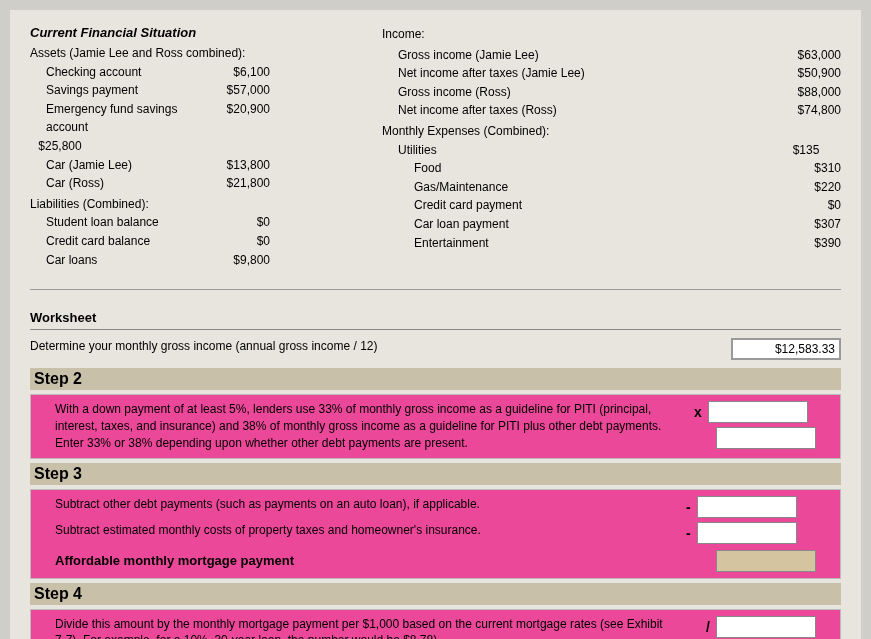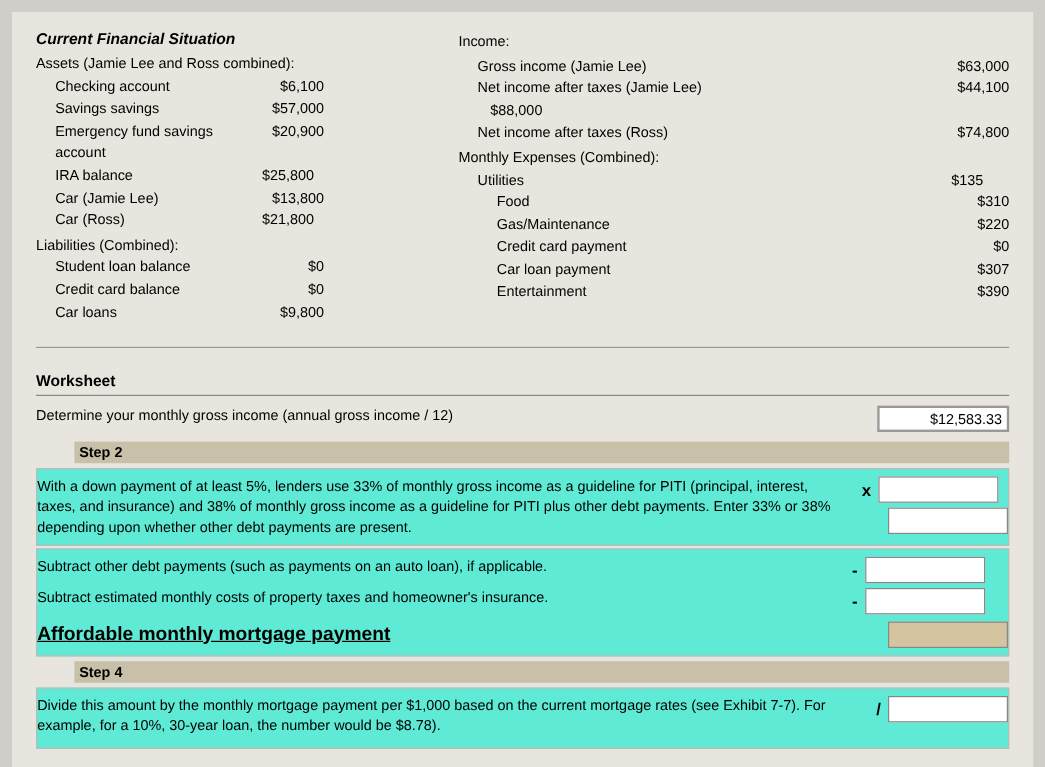--- a/index.html
+++ b/index.html
@@ -101,65 +101,63 @@
     .input-box.tan {
       background: #d4c5a0;
     }
 
     .step-header {
       font-weight: bold;
       background: #c8c0a8;
       padding: 2px 4px;
       margin-bottom: 4px;
       margin-top: 4px;
-      font-size: 12px;
-      margin-left: 32px;
+      font-size: 16px;
     }
 
     .step-block {
-      background: #5eead4;
-      padding: 6px 0;
+      background: #ec4899;
+      padding: 6px 24px;
       margin-bottom: 2px;
       border: 1px solid #bbb;
     }
   </style>
 </head>
 <body>
 
 <div class="page-container">
 
   <div class="financial-section">
 
     <div style="width:340px;">
       <div class="section-title">Current Financial Situation</div>
       <div style="line-height:1.55;">Assets (Jamie Lee and Ross combined):</div>
       <div>
         <div style="display:flex; line-height:1.55;">
           <div style="width:180px;" class="indent">Checking account</div>
           <div style="width:60px; text-align:right;">$6,100</div>
         </div>
         <div style="display:flex; line-height:1.55;">
-          <div style="width:180px;" class="indent">Savings savings</div>
+          <div style="width:180px;" class="indent">Savings payment</div>
           <div style="width:60px; text-align:right;">$57,000</div>
         </div>
         <div style="display:flex; line-height:1.55;">
           <div style="width:180px;" class="indent">Emergency fund savings account</div>
           <div style="width:60px; text-align:right;">$20,900</div>
         </div>
         <div style="display:flex; line-height:1.55;">
-          <div style="width:180px;" class="indent">IRA balance</div>
           <div style="width:60px; text-align:center;">$25,800</div>
         </div>
         <div style="display:flex; line-height:1.55;">
           <div style="width:180px;" class="indent">Car (Jamie Lee)</div>
           <div style="width:60px; text-align:right;">$13,800</div>
         </div>
         <div style="display:flex; line-height:1.55;">
           <div style="width:180px;" class="indent">Car (Ross)</div>
-          <div style="width:60px; text-align:center;">$21,800</div>
+          <div style="width:60px; text-align:right;">$21,800</div>
         </div>
       </div>
       <div style="line-height:1.55; margin-top:2px;">Liabilities (Combined):</div>
       <div>
         <div style="display:flex; line-height:1.55;">
           <div style="width:180px;" class="indent">Student loan balance</div>
           <div style="width:60px; text-align:right;">$0</div>
         </div>
         <div style="display:flex; line-height:1.55;">
           <div style="width:180px;" class="indent">Credit card balance</div>
@@ -174,23 +172,24 @@
 
     <div style="flex:1;margin-left:12px;">
       <div style="line-height:1.55; margin-bottom:2px;">Income:</div>
       <div>
         <div style="display:flex; line-height:1.55;">
           <div style="flex:1;" class="indent">Gross income (Jamie Lee)</div>
           <div style="width:70px; text-align:right;">$63,000</div>
         </div>
         <div style="display:flex; line-height:1.55;">
           <div style="flex:1;" class="indent">Net income after taxes (Jamie Lee)</div>
-          <div style="width:70px; text-align:right;">$44,100</div>
-        </div>
-        <div style="display:flex; line-height:1.55;">
+          <div style="width:70px; text-align:right;">$50,900</div>
+        </div>
+        <div style="display:flex; line-height:1.55;">
+          <div style="flex:1;" class="indent">Gross income (Ross)</div>
           <div style="width:70px; text-align:right;">$88,000</div>
         </div>
         <div style="display:flex; line-height:1.55;">
           <div style="flex:1;" class="indent">Net income after taxes (Ross)</div>
           <div style="width:70px; text-align:right;">$74,800</div>
         </div>
       </div>
       <div style="line-height:1.55; margin-top:2px;">Monthly Expenses (Combined):</div>
       <div>
         <div style="display:flex; line-height:1.55;">
@@ -243,38 +242,39 @@
         <div style="display:flex; flex-direction:column; align-items:center; gap:4px; min-width:130px;">
           <div style="display:flex; align-items:center; gap:6px;">
             <span style="font-weight:bold; font-size:14px;">x</span>
             <div class="input-box" style="width:100px; height:22px; border:1px solid #888;"></div>
           </div>
           <div class="input-box" style="width:100px; height:22px; border:1px solid #888; align-self:flex-end;"></div>
         </div>
       </div>
     </div>
 
+    <div class="step-header">Step 3</div>
 
     <div class="step-block">
       <div style="display:flex; align-items:flex-start; gap:10px; margin-bottom:4px;">
         <div style="flex:1; font-size:12px; line-height:1.4;">Subtract other debt payments (such as payments on an auto loan), if applicable.</div>
         <div style="display:flex; align-items:center; gap:6px; min-width:130px;">
           <span style="font-weight:bold; font-size:14px;">-</span>
           <div class="input-box" style="width:100px; height:22px; border:1px solid #888;"></div>
         </div>
       </div>
       <div style="display:flex; align-items:flex-start; gap:10px; margin-bottom:6px;">
         <div style="flex:1; font-size:12px; line-height:1.4;">Subtract estimated monthly costs of property taxes and homeowner's insurance.</div>
         <div style="display:flex; align-items:center; gap:6px; min-width:130px;">
           <span style="font-weight:bold; font-size:14px;">-</span>
           <div class="input-box" style="width:100px; height:22px; border:1px solid #888;"></div>
         </div>
       </div>
       <div style="display:flex; align-items:center; gap:10px;">
-        <div style="flex:1; font-weight:bold; font-size:16px;text-decoration:underline;">Affordable monthly mortgage payment</div>
+        <div style="flex:1; font-weight:bold; font-size:13px;">Affordable monthly mortgage payment</div>
         <div style="min-width:130px; display:flex; justify-content:flex-end;">
           <div class="input-box tan" style="width:100px; height:22px; border:1px solid #888;"></div>
         </div>
       </div>
     </div>
 
     <div class="step-header">Step 4</div>
 
     <div class="step-block">
       <div style="display:flex; align-items:flex-start; gap:10px; margin-bottom:4px;">

